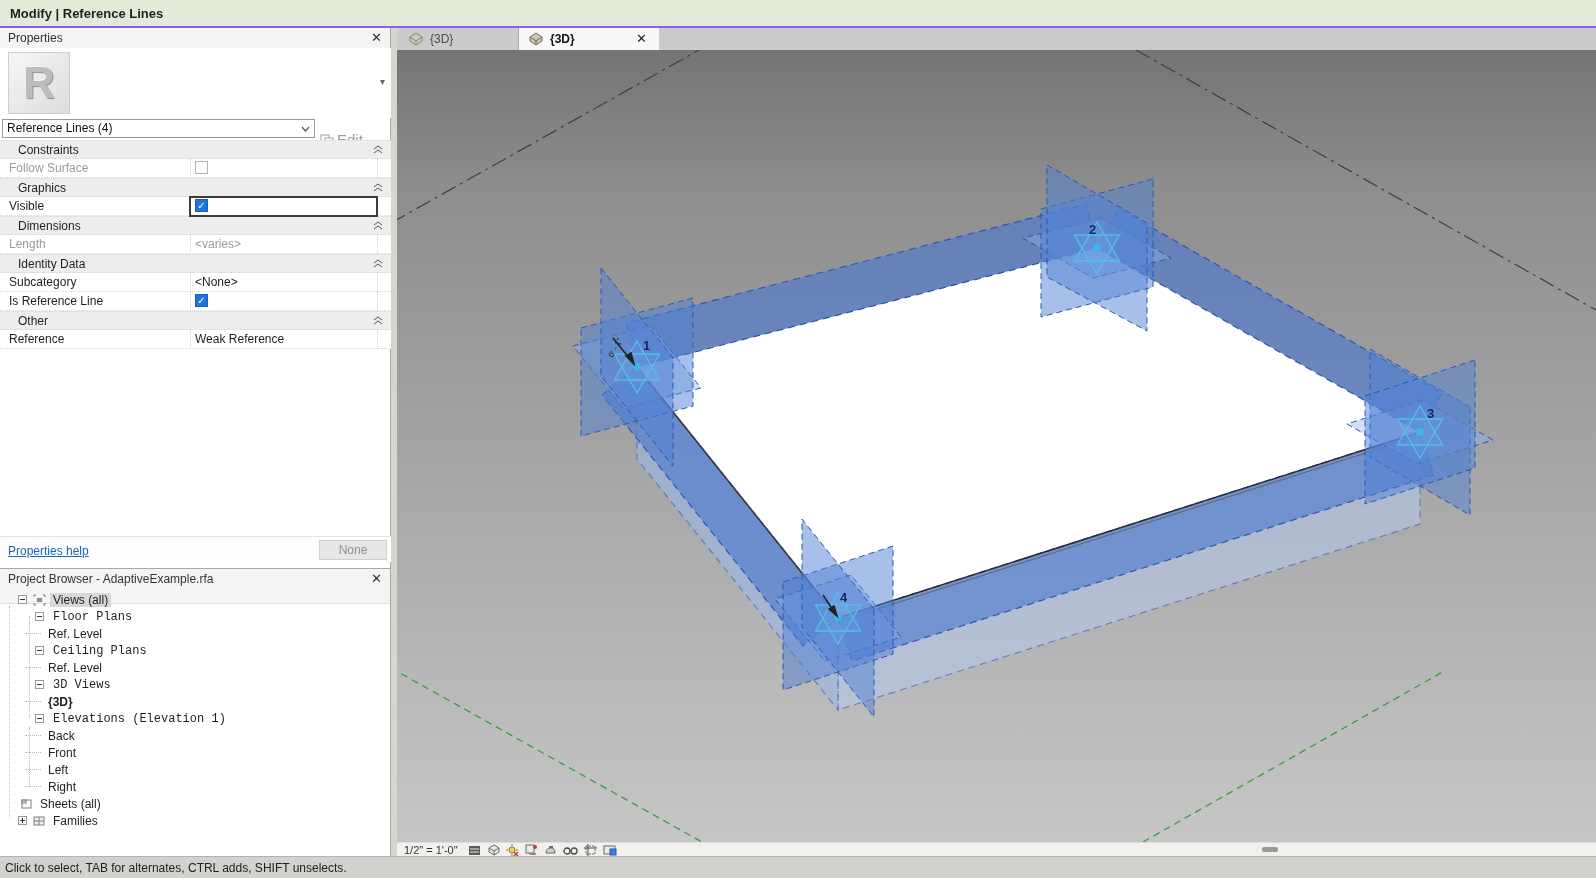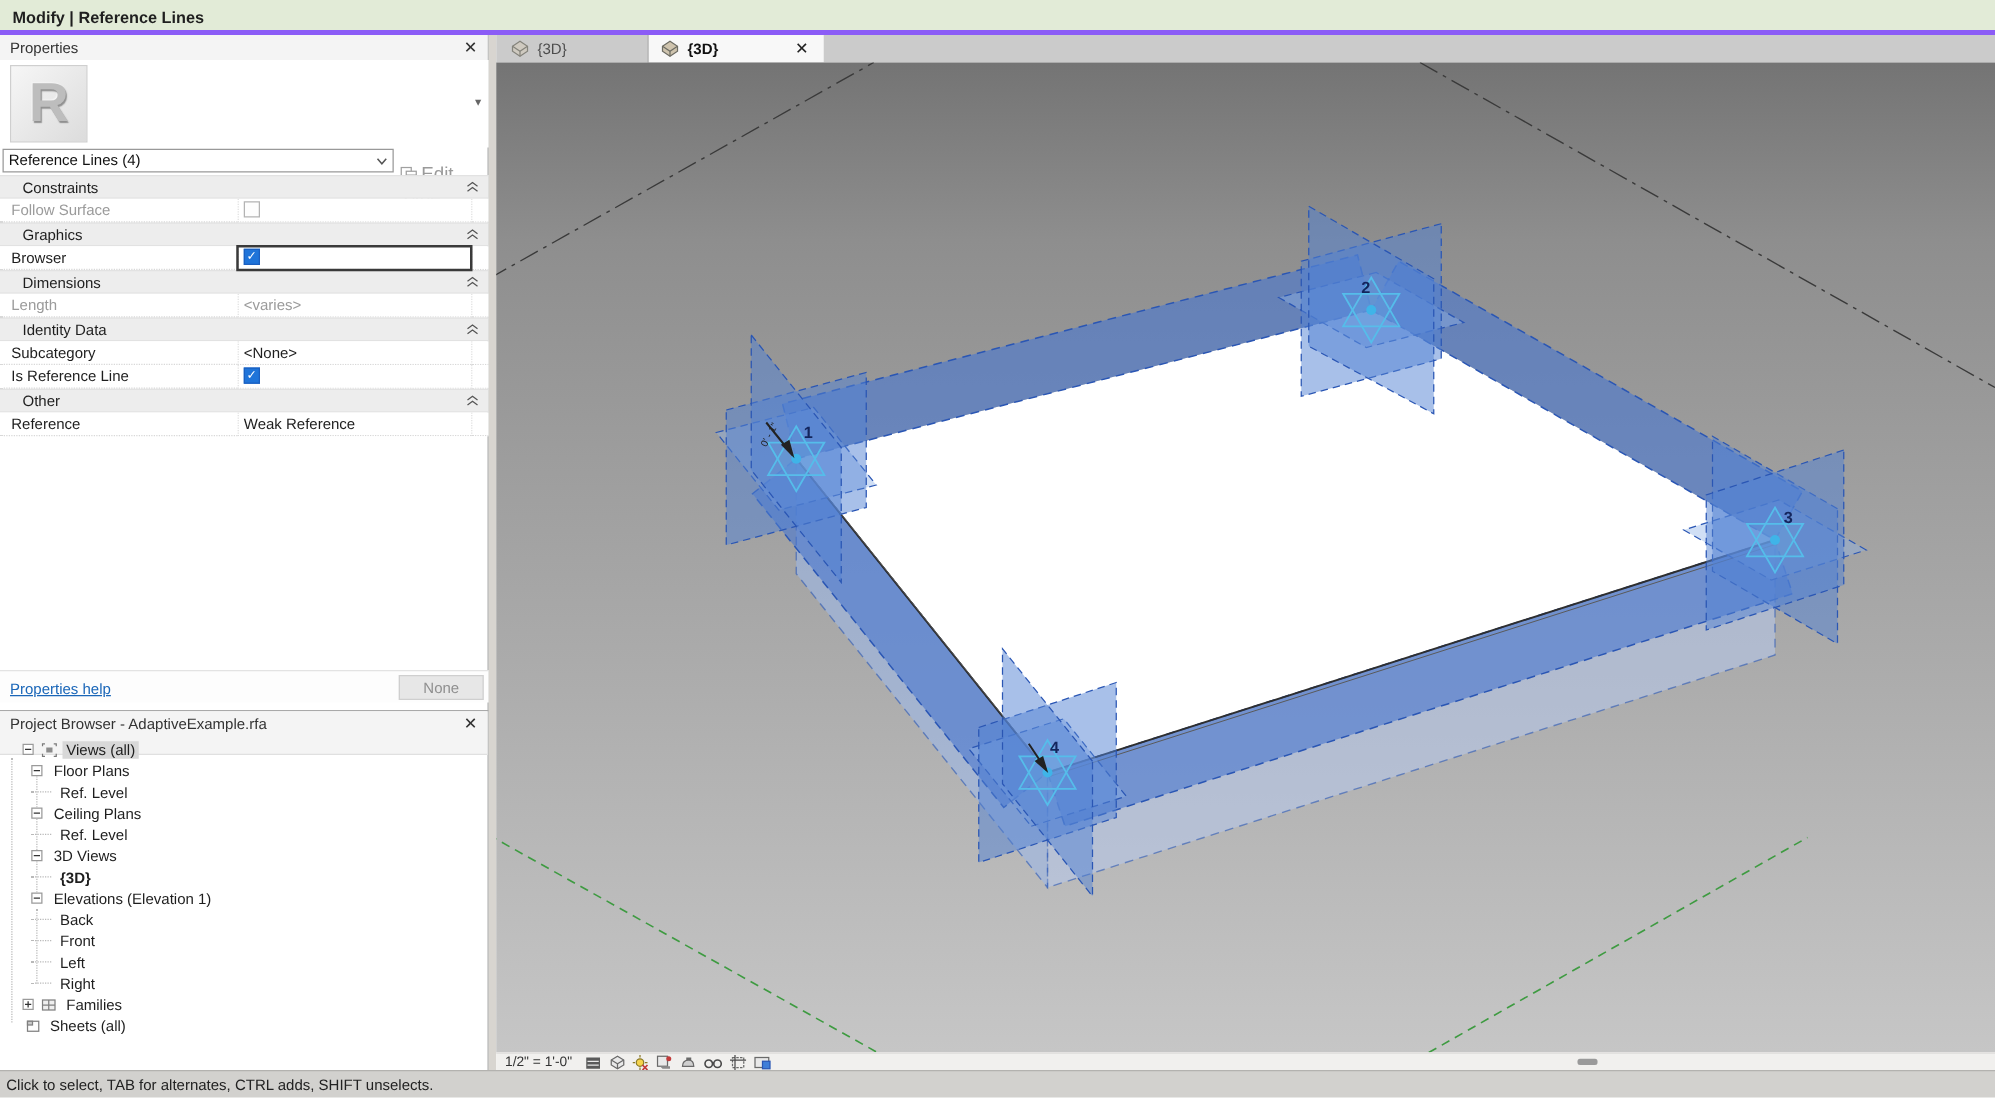--- a/index.html
+++ b/index.html
@@ -2,21 +2,21 @@
 <html><head>
 <meta charset="utf-8">
 <style>
   * { margin:0; padding:0; box-sizing:border-box; }
   html,body { width:1596px; height:878px; overflow:hidden; background:#fff;
               font-family:"Liberation Sans", sans-serif; }
   .abs { position:absolute; }
 
   
   #topbar { left:0; top:0; width:1596px; height:28px; background:#e2ebd7;
-            border-bottom:4px solid #8b5cf6; }
+            border-bottom:2px solid #8b5cf6; }
   #topbar .title { position:absolute; left:10px; top:6px; font-size:13px; font-weight:700; color:#1f1f1f; }
 
   
   #props { left:0; top:28px; width:391px; height:540px; background:#fff; border-right:1px solid #a9a9a9; }
   .panel-hdr { position:relative; height:35px; background:#f4f4f4; border-bottom:1px solid #e0e0e0; }
   .panel-hdr .t { position:absolute; left:8px; top:3px; font-size:12px; color:#333; }
   .panel-hdr .x { position:absolute; right:8px; top:2px; font-size:13px; color:#333; cursor:default; }
 
   #preview { position:absolute; left:0; top:20px; width:391px; height:70px; background:#fff; }
   #rbox { position:absolute; left:8px; top:4px; width:62px; height:62px;
@@ -60,21 +60,21 @@
   #browser { left:0; top:568px; width:391px; height:288px; background:#fff; border-top:1px solid #a9a9a9; border-right:1px solid #a9a9a9; }
   #tree { position:absolute; left:0; top:22px; width:391px; }
   .trow { position:relative; display:flex; align-items:center; height:17px; font-size:12px; color:#1e1e1e; white-space:nowrap; }
   .trow .lbl { padding:0 3px; }
   .trow .sel { background:#d8d8d8; }
   .bold { font-weight:700; }
   .exp { width:9px; height:9px; border:1px solid #9a9a9a; background:#fff; position:relative; flex:none; margin-right:6px; }
   .exp::before { content:""; position:absolute; left:1px; right:1px; top:3px; height:1px; background:#333; }
   .exp.plus::after { content:""; position:absolute; top:1px; bottom:1px; left:3px; width:1px; background:#333; }
   .ticn { margin-right:4px; flex:none; }
-  .pad1 { padding-left:25px; } .pad2 { padding-left:25px; } .padL { padding-left:18px; } .padS { padding-left:20px; }
+  .pad1 { padding-left:35px;font-family:Liberation Mono, monospace; } .pad2 { padding-left:25px; } .padL { padding-left:18px; } .padS { padding-left:20px; }
   .stub { width:16px; border-top:1px dotted #b9b9b9; margin-right:4px; flex:none; }
   .guide { position:absolute; border-left:1px dotted #b9b9b9; width:0; }
 
   
   #statusbar { left:0; top:856px; width:1596px; height:22px; background:#d2d1ce; border-top:1px solid #b3b2af; }
   #statusbar .msg { position:absolute; left:5px; top:4px; font-size:12px; color:#222; }
 
   
   #gutter { left:391px; top:28px; width:6px; height:828px; background:#d8d5d0; }
   #tabbar { left:397px; top:28px; width:1199px; height:22px; background:#cbcbcb; }
@@ -143,21 +143,21 @@
       <span class="pthird"></span>
     </div>
 
     <div class="prow phead">
       <span class="hl">Graphics</span>
       <span class="chv"><svg width="10" height="9">
             <path d="M1 4 L5 1 L9 4 M1 8 L5 5 L9 8" fill="none" stroke="#555"></path>
           </svg></span>
     </div>
     <div class="prow">
-      <span class="plabel">Browser</span>
+      <span class="plabel">Visible</span>
       <span class="pvalue focuscell"><span class="cb checked"><span class="tick">✓</span></span></span>
       <span class="pthird"></span>
     </div>
 
     <div class="prow phead">
       <span class="hl">Dimensions</span>
       <span class="chv"><svg width="10" height="9">
             <path d="M1 4 L5 1 L9 4 M1 8 L5 5 L9 8" fill="none" stroke="#555"></path>
           </svg></span>
     </div>
@@ -257,36 +257,36 @@
       <span class="stub"></span>
       <span class="lbl">Front</span>
     </div>
     <div class="trow pad2">
       <span class="stub"></span>
       <span class="lbl">Left</span>
     </div>
     <div class="trow pad2">
       <span class="stub"></span>
       <span class="lbl">Right</span>
+    </div>
+    <div class="trow padS">
+      <svg class="ticn" width="13" height="12">
+        <rect x="2" y="2" width="9" height="8" fill="#fdfdfd" stroke="#808080"></rect>
+        <rect x="2" y="2" width="4" height="3" fill="#c9c9c9" stroke="#808080"></rect>
+      </svg>
+      <span class="lbl">Sheets (all)</span>
     </div>
     <div class="trow padL">
       <span class="exp plus"></span>
       <svg class="ticn" width="13" height="12">
         <rect x="1" y="2" width="10" height="8" fill="#efefef" stroke="#808080"></rect>
         <line x1="6" y1="2" x2="6" y2="10" stroke="#808080"></line>
         <line x1="1" y1="6" x2="11" y2="6" stroke="#808080"></line>
       </svg>
       <span class="lbl">Families</span>
-    </div>
-    <div class="trow padS">
-      <svg class="ticn" width="13" height="12">
-        <rect x="2" y="2" width="9" height="8" fill="#fdfdfd" stroke="#808080"></rect>
-        <rect x="2" y="2" width="4" height="3" fill="#c9c9c9" stroke="#808080"></rect>
-      </svg>
-      <span class="lbl">Sheets (all)</span>
     </div>
   </div>
 </div>
 
 <div id="gutter" class="abs"></div>
 
 <div id="tabbar" class="abs">
   <div id="tab1" class="vtab">
     <svg width="16" height="14">
       <polygon points="2,5 8,1 14,5 14,9 8,13 2,9" fill="#cfcac0" stroke="#85847c"></polygon>

